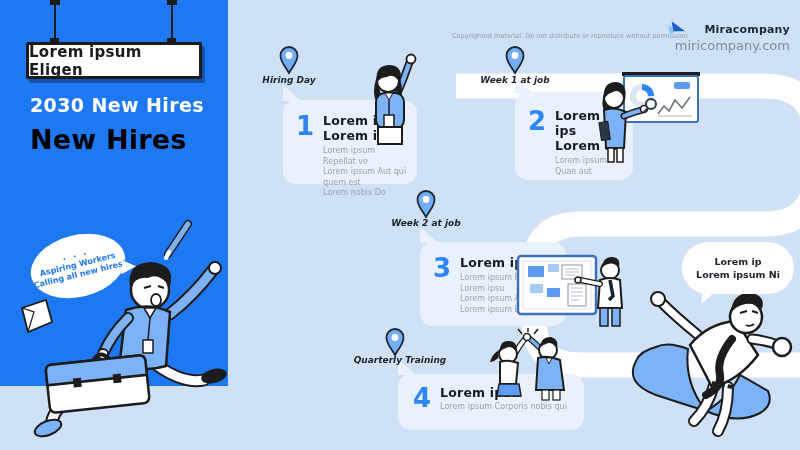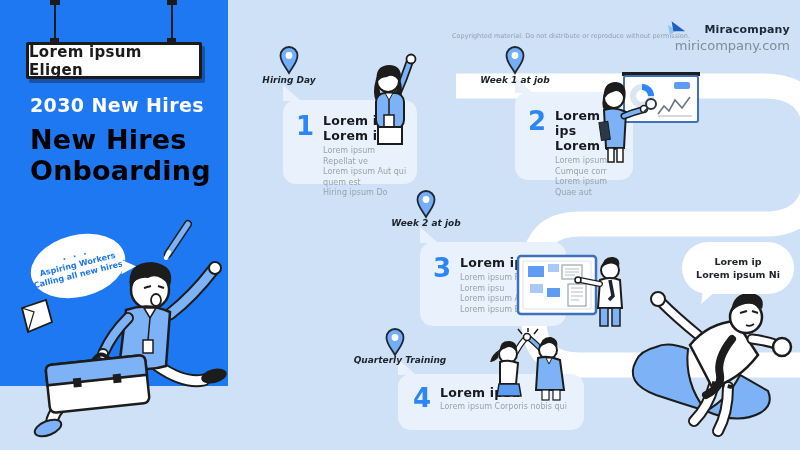--- a/index.html
+++ b/index.html
@@ -86,34 +86,33 @@
   <div class="card c1">
     <div class="card-num">1</div>
     <div>
       <div class="card-title">
         <div>Lorem ip</div>
         <div>Lorem ips</div>
       </div>
       <div class="card-body">
         <div>Lorem ipsum Repellat ve</div>
         <div>Lorem ipsum Aut qui quem est</div>
-        <div>Hiring ipsum Do</div>
+        <div>Lorem nobis Do</div>
       </div>
     </div>
   </div>
 
   <div class="card c2">
     <div class="card-num">2</div>
     <div>
       <div class="card-title">
         <div>Lorem ips</div>
         <div>Lorem ip</div>
       </div>
       <div class="card-body">
-        <div>Lorem ipsum Cumque corr</div>
         <div>Lorem ipsum Quae aut</div>
       </div>
     </div>
   </div>
 
   <div class="card c3">
     <div class="card-num">3</div>
     <div>
       <div class="card-title">
         <div>Lorem ipsu</div>
@@ -277,21 +276,20 @@
     <div class="sign-bracket" style="left:50px;"></div>
     <div class="sign-bracket" style="left:167px;"></div>
 
     <div class="sign">
       <span class="sign-text">Lorem ipsum Eligen</span>
     </div>
 
     <div class="subtitle">2030 New Hires</div>
     <div class="big-title">
       <div>New Hires</div>
-      <div>Onboarding</div>
     </div>
 
     <div class="side-bubble">
       <div class="dots">· · ·</div>
       <div class="b-line">Aspiring Workers</div>
       <div class="b-line">Calling all new hires!</div>
     </div>
 
     <svg class="illus" style="left:158px; top:218px; z-index:6;" width="40" height="44" viewBox="0 0 40 44">
       <path d="M10 36 L 30 6" stroke="#1c1c1c" stroke-width="8" stroke-linecap="round"></path>

